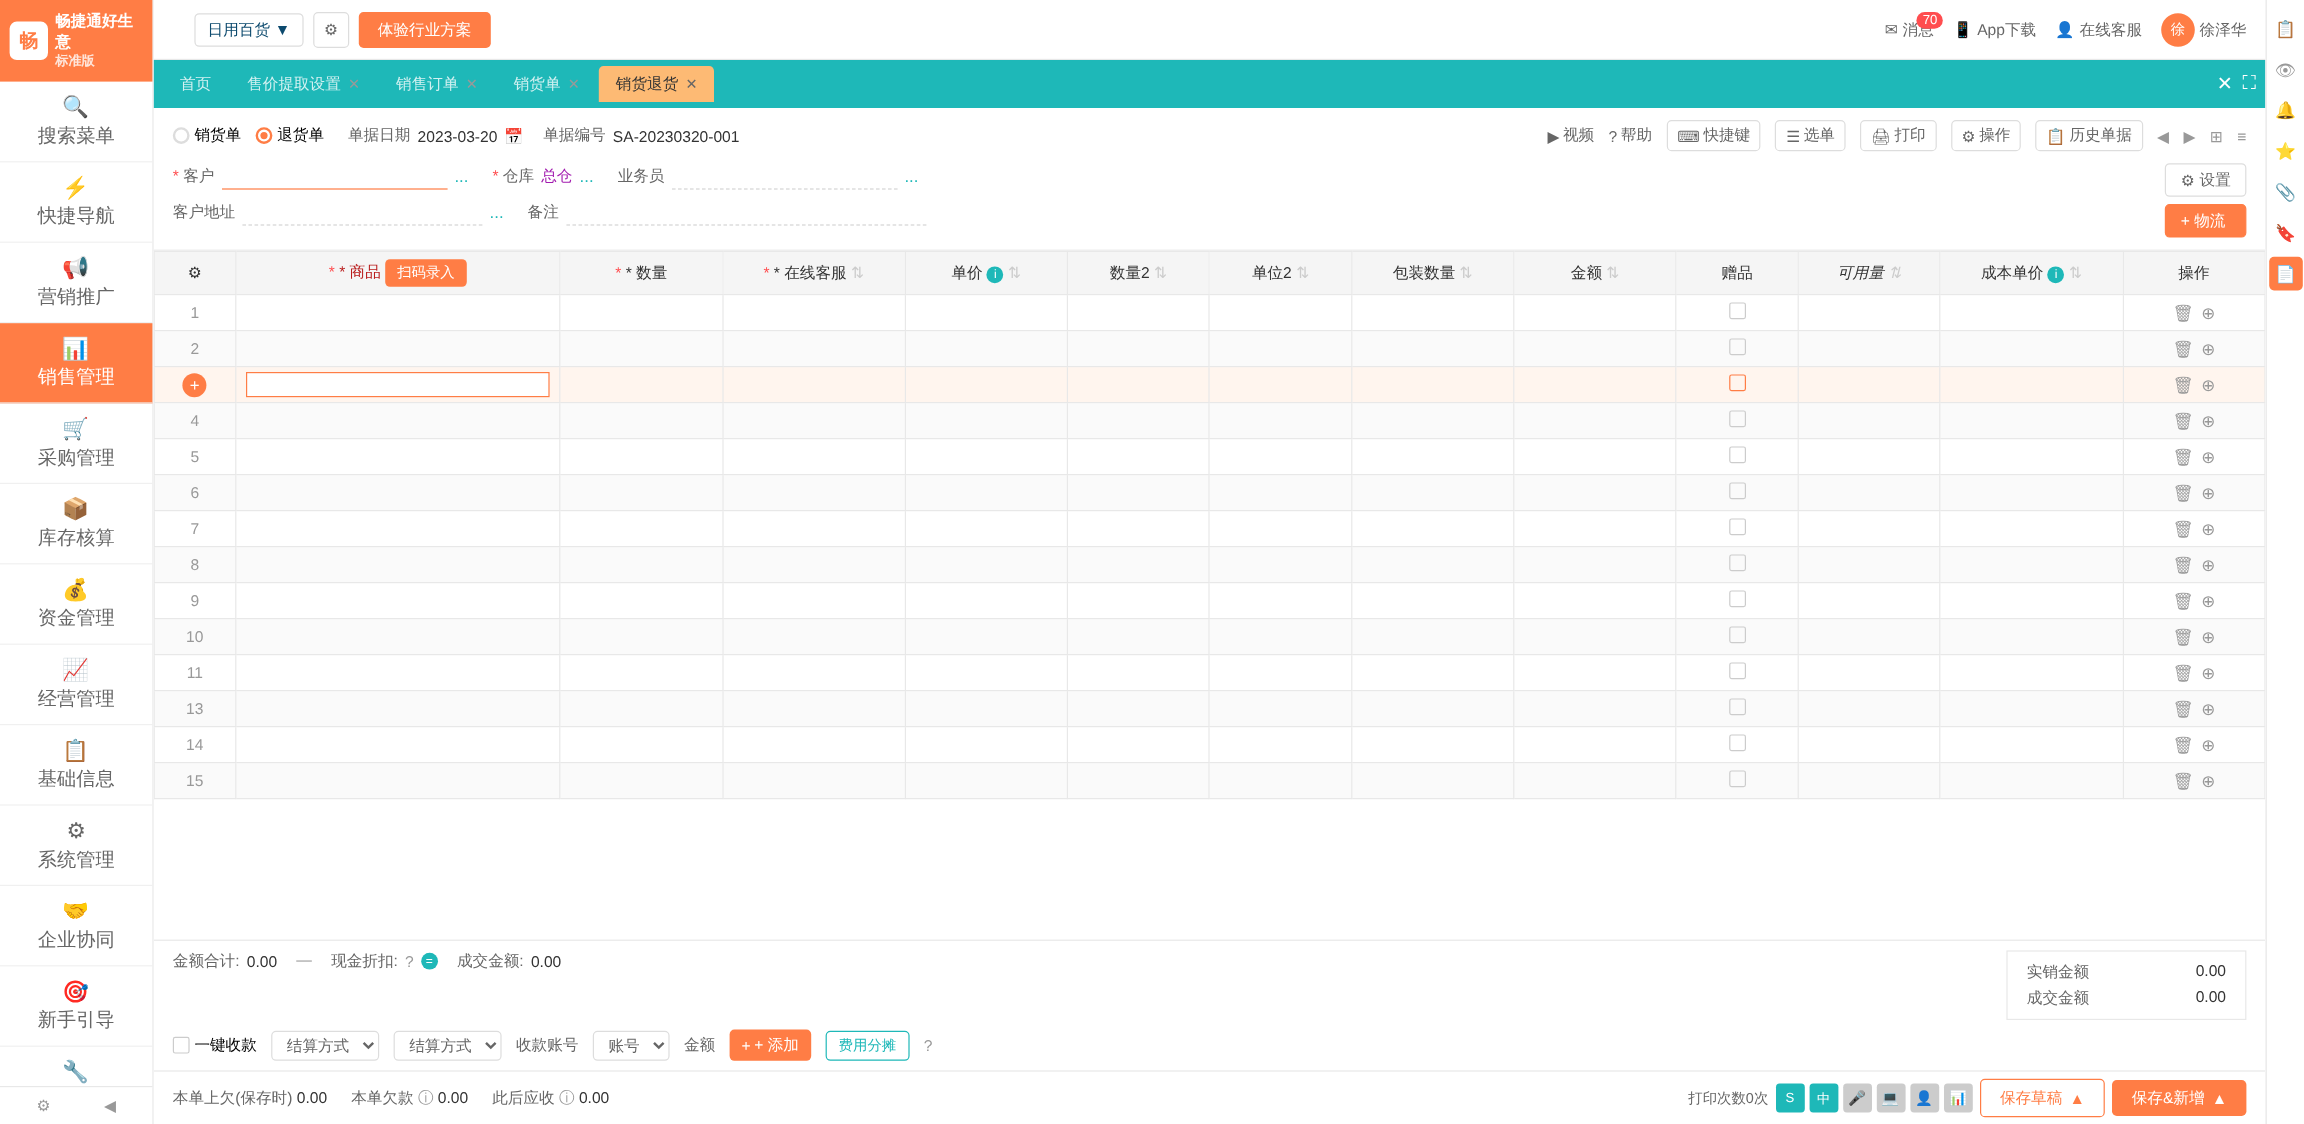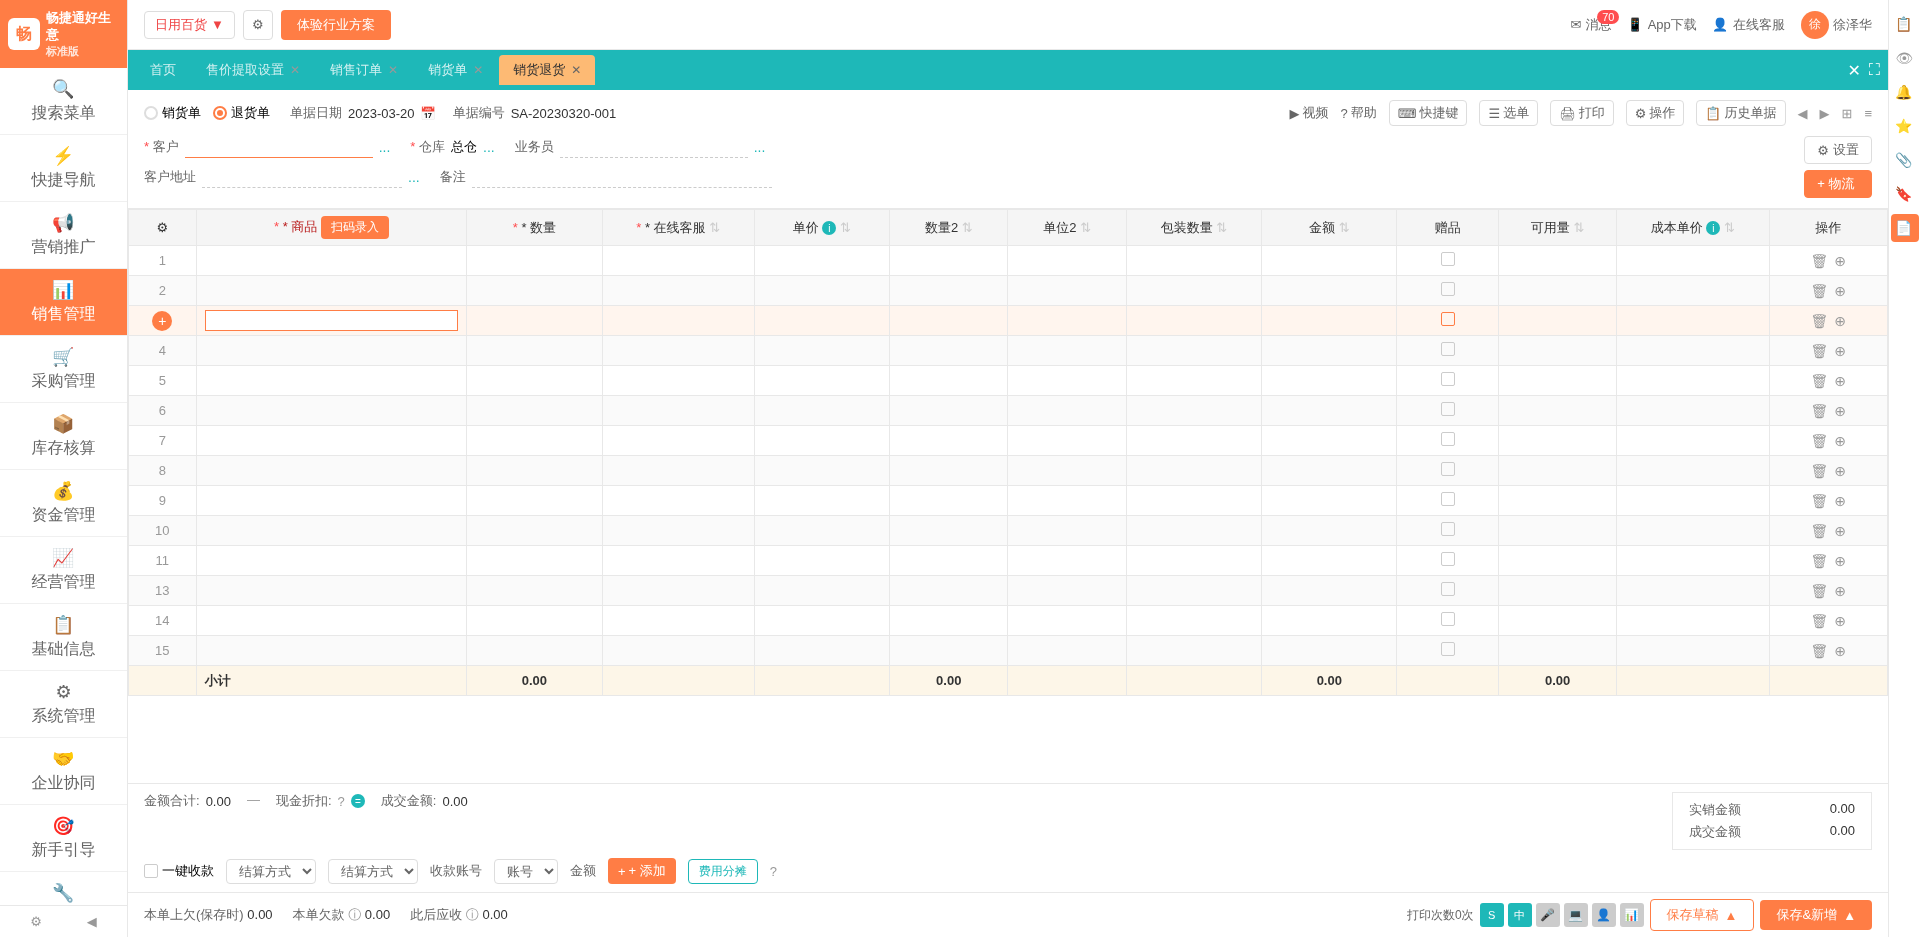--- a/index.html
+++ b/index.html
@@ -16,21 +16,21 @@
     .sidebar-item .s-icon { font-size: 18px; margin-bottom: 3px; }
     .sidebar-item .s-label { font-size: 16px; }
     .sidebar-bottom { display: flex; align-items: center; justify-content: space-around; padding: 8px; border-top: 1px solid #e8e8e8; }
 
     
     .main { flex: 1; display: flex; flex-direction: column; overflow: hidden; }
 
     
     .top-header { background: #fff; height: 50px; display: flex; align-items: center; justify-content: space-between; padding: 0 16px; border-bottom: 1px solid #e8e8e8; flex-shrink: 0; }
     .top-header-left { display: flex; align-items: center; gap: 8px; }
-    .breadcrumb-select { display: flex; align-items: center; gap: 4px; border: 1px solid #ddd; border-radius: 4px; padding: 4px 10px; color: #ef4444; cursor: pointer; background: #fff; }
+    .breadcrumb-select { display: flex; align-items: center; gap: 4px; border: 1px solid #ddd; border-radius: 4px; padding: 4px 10px; color: #0c4a6e; cursor: pointer; background: #fff; margin-left: 18px; }
     .gear-btn { width: 30px; height: 30px; display: flex; align-items: center; justify-content: center; border: 1px solid #ddd; border-radius: 4px; cursor: pointer; color: #666; }
     .experience-btn { background: #ff7d45; color: #fff; border: none; border-radius: 4px; padding: 6px 16px; cursor: pointer; font-size: 13px; }
     .top-header-right { display: flex; align-items: center; gap: 16px; color: #666; }
     .msg-btn { display: flex; align-items: center; gap: 4px; cursor: pointer; position: relative; }
     .badge { background: #ff4d4f; color: #fff; border-radius: 10px; padding: 1px 5px; font-size: 11px; position: absolute; top: -6px; right: -8px; }
     .user-info { display: flex; align-items: center; gap: 4px; cursor: pointer; }
     .avatar { width: 28px; height: 28px; border-radius: 50%; background: #ff7d45; color: #fff; display: flex; align-items: center; justify-content: center; font-size: 12px; }
 
     
     .tab-bar { background: #1eb8b8; display: flex; align-items: center; padding: 0 8px; height: 40px; flex-shrink: 0; gap: 2px; }
@@ -323,21 +323,21 @@
       <div style="display:flex;gap:20px;align-items:flex-start;">
         <div style="flex:1;">
           <div class="form-body-row">
             <div class="form-input-field">
               <label class="required">客户</label>
               <input class="input-box" style="min-width: 180px;">
               <span class="dots-btn">...</span>
             </div>
             <div class="form-input-field">
               <label class="required">仓库</label>
-              <span style="color:#000000;font-family:Liberation Mono, monospace;">总仓</span>
+              <span style="color:#a21caf;font-family:Liberation Mono, monospace;">总仓</span>
               <span class="dots-btn">...</span>
             </div>
             <div class="form-input-field">
               <label>业务员</label>
               <input class="input-box dotted" style="min-width: 120px;">
               <span class="dots-btn">...</span>
             </div>
           </div>
           <div class="form-body-row">
             <div class="form-input-field">
@@ -399,21 +399,21 @@
                 <span>包装数量</span>
                 <span style="color:#ccc;">⇅</span>
               </th>
               <th style="width:80px;">
                 <span>金额</span>
                 <span style="color:#ccc;">⇅</span>
               </th>
               <th style="width:60px;">
                 <span>赠品</span>
               </th>
-              <th style="width:70px;">
+              <th style="width:70px;font-style:italic;">
                 <span>可用量</span>
                 <span style="color:#ccc;">⇅</span>
               </th>
               <th style="width:90px;">
                 <span>成本单价</span>
                 <span class="info-icon">i</span>
                 <span style="color:#ccc;">⇅</span>
               </th>
               <th style="width:70px;">
                 <span>操作</span>
@@ -701,35 +701,20 @@
                 <td></td>
                 <td></td>
                 <td>
                   <div class="action-icons">
                     <span class="action-icon">🗑</span>
                     <span class="action-icon">⊕</span>
                   </div>
                 </td>
               </tr>
 
-            <tr class="subtotal-row">
-              <td></td>
-              <td style="text-align:left;padding-left:8px;">小计</td>
-              <td>0.00</td>
-              <td></td>
-              <td></td>
-              <td>0.00</td>
-              <td></td>
-              <td></td>
-              <td>0.00</td>
-              <td></td>
-              <td>0.00</td>
-              <td></td>
-              <td></td>
-            </tr>
           </tbody>
         </table>
       </div>
 
       <div class="bottom-area">
         <div class="summary-row">
           <div class="summary-item">
             <span>金额合计:</span>
             <span class="summary-value">0.00</span>
           </div>

